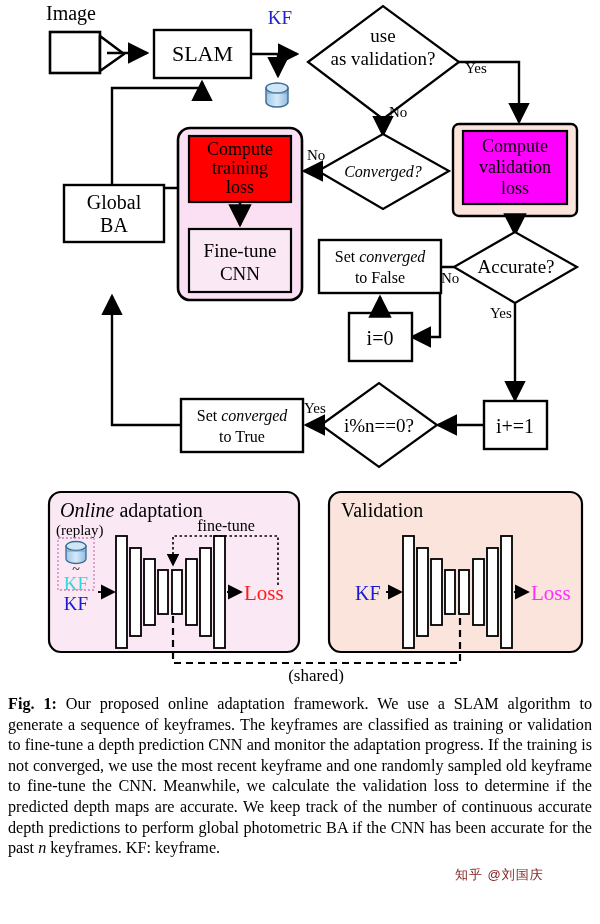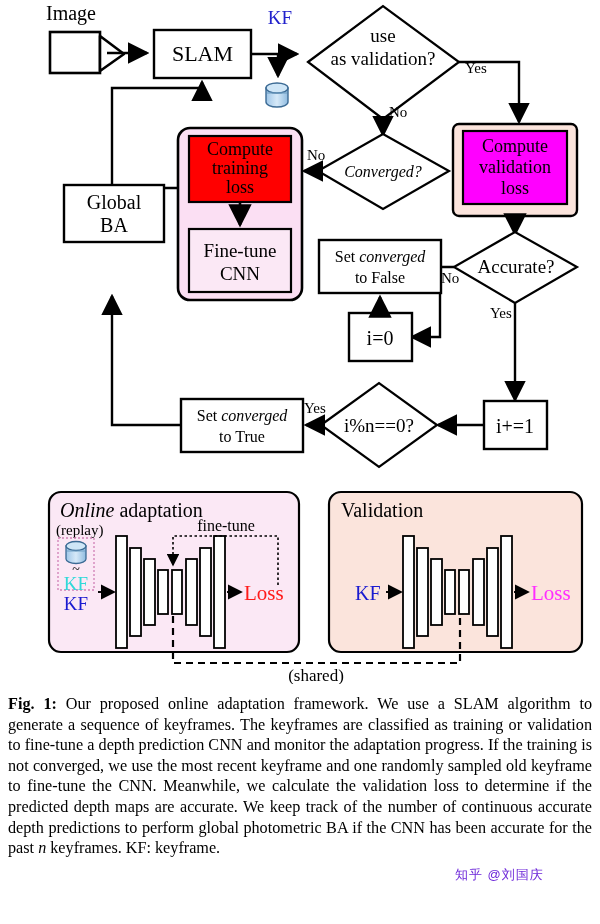--- a/index.html
+++ b/index.html
@@ -5,21 +5,21 @@
   html,body{margin:0;padding:0;background:#fff;}
   body{width:600px;height:924px;position:relative;overflow:hidden;
        font-family:"Liberation Serif",serif;color:#000;}
   .fig{position:absolute;left:16px;top:0;width:600px;height:684px;text-align:center;}
   .fig svg{position:absolute;left:0;top:0;}
   .caption{position:absolute;left:8px;top:694px;width:584px;
            font-family:"Liberation Serif",serif;font-size:16.2px;line-height:20.6px;
            text-align:justify;}
   .caption b{font-weight:bold;margin-top:8px;}
   .caption i{font-style:italic;}
-  .watermark{position:absolute;left:455px;top:866px;font-size:13px;color:#6d28d9;
+  .watermark{position:absolute;left:455px;top:866px;font-size:13px;color:#7f1d1d;
              font-family:"Liberation Sans",sans-serif;letter-spacing:1px;}
 </style>
 </head>
 <body>
 
 <div class="fig">
 <svg width="600" height="684" viewBox="0 0 600 684">
   <defs>
     <marker id="ah" markerWidth="9" markerHeight="9" refX="8" refY="4.5" orient="auto">
       <path d="M0,0 L9,4.5 L0,9 z" fill="#000"></path>

